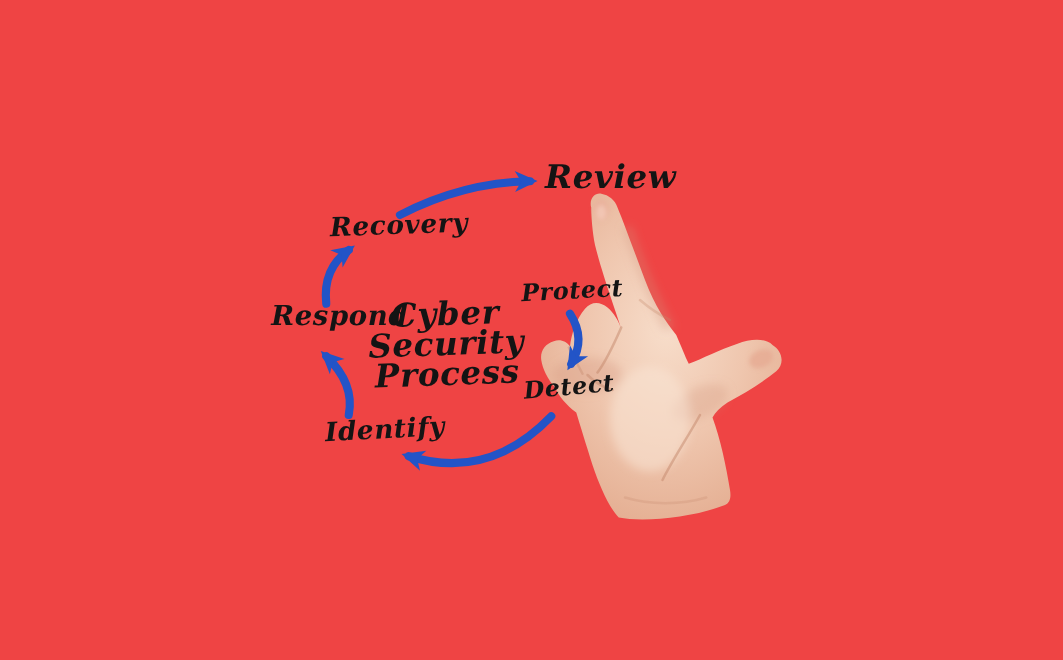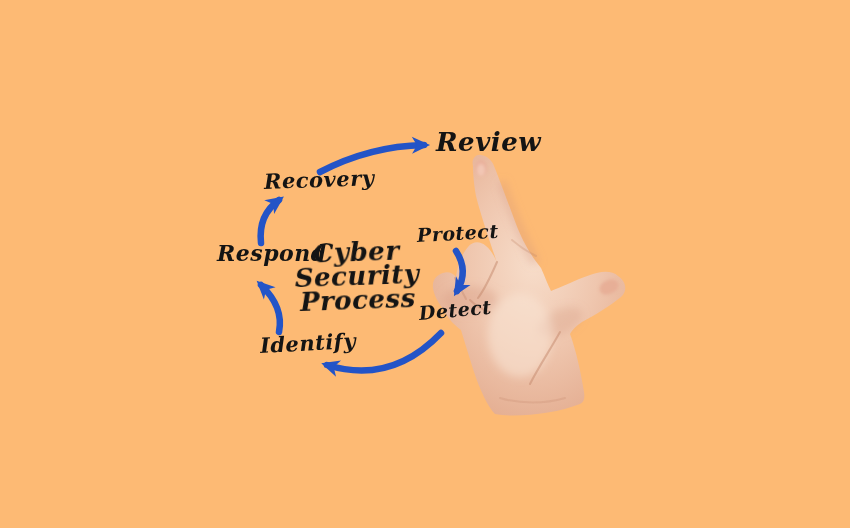--- a/index.html
+++ b/index.html
@@ -1,20 +1,20 @@
 <!DOCTYPE html>
 <html><head>
 <meta charset="utf-8">
 <style>
   html,body{margin:0;padding:0;}
   body{background:#ffffff;font-family:"DejaVu Serif", serif;}
   .stage{
     position:relative;
     width:850px;height:528px;
-    background:#fdba74;
+    background:#ef4444;
     overflow:hidden;
   }
   .stage svg{position:absolute;left:0;top:0;}
   .label{
     position:absolute;
     font-family:"DejaVu Serif", serif;
     font-style:italic;
     font-weight:700;
     color:#141414;
     white-space:nowrap;

